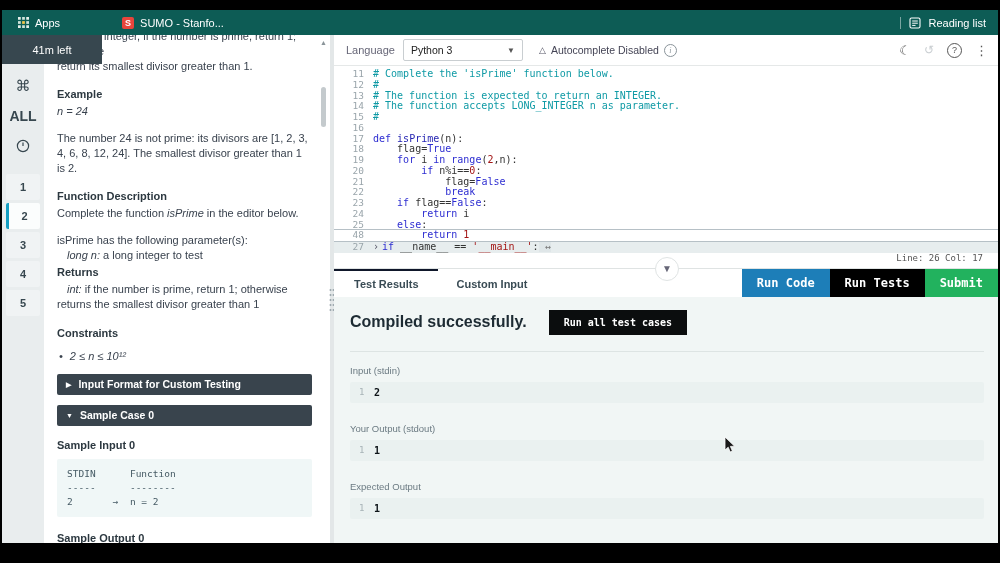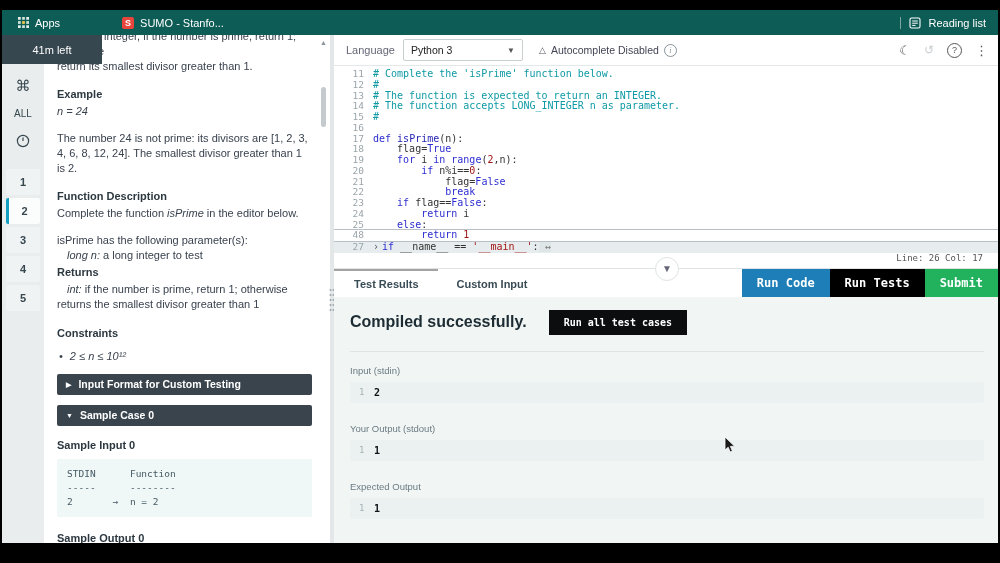--- a/index.html
+++ b/index.html
@@ -16,21 +16,21 @@
   .top-right{margin-left:auto;margin-right:12px;display:flex;align-items:center;gap:8px;}
   .vsep{width:1px;height:12px;background:rgba(255,255,255,.45);}
 
   
   .main{display:flex;height:508px;position:relative;background:#fff;}
   .timer{position:absolute;left:0;top:0;width:100px;height:29px;background:#37474f;color:#fff;z-index:6;
          display:flex;align-items:center;justify-content:center;font-size:11px;}
   .sidebar{width:42px;background:#e9edee;display:flex;flex-direction:column;align-items:center;
            padding-top:42px;box-sizing:border-box;flex-shrink:0;}
   .cmd{font-size:15px;color:#37474f;margin-bottom:13px;}
-  .all{font-size:10px;font-weight:normal;color:#37474f;margin-bottom:15px;}
+  .all{font-size:14px;font-weight:bold;color:#37474f;margin-bottom:15px;}
   .clockwrap{margin-bottom:14px;}
   .q-wrap{width:100%;}
   .q-item{height:26px;margin:3px 4px;background:#f0f3f4;border-radius:2px;display:flex;align-items:center;
           justify-content:center;font-size:11px;font-weight:bold;color:#37474f;box-sizing:border-box;}
   .q-item.active{background:#fbfdfd;border-left:3px solid #149ec2;}
 
   
   .problem{width:286px;box-sizing:border-box;padding:0 18px 0 13px;overflow:hidden;position:relative;
            font-size:11px;line-height:15px;color:#39424e;flex-shrink:0;}
   .problem .clip{margin-top:-6px;}
@@ -80,21 +80,21 @@
              text-align:right;padding-right:15px;flex-shrink:0;}
 
   
   .results{flex:1;border-top:1px solid #dfe3e3;background:#f1f6f5;position:relative;min-height:0;}
   .collapse-btn{position:absolute;top:-12px;left:50%;margin-left:-11px;width:22px;height:22px;border-radius:50%;
                 background:#fff;border:1px solid #e0e4e4;display:flex;align-items:center;justify-content:center;
                 color:#667;font-size:10px;z-index:4;}
   .tabs-row{display:flex;background:#fff;height:28px;align-items:stretch;}
   .tab{padding:0 19px;display:flex;align-items:center;font-size:11px;font-weight:bold;color:#394b54;
        border-top:2px solid transparent;box-sizing:border-box;}
-  .tab.active{border-top:2px solid #a3a3a3;padding-left:20px;}
+  .tab.active{border-top:2px solid #0f172a;padding-left:20px;}
   .btn{height:28px;display:flex;align-items:center;padding:0 15px;color:#fff;
        font-family:"DejaVu Sans Mono",monospace;font-size:12px;font-weight:bold;}
   .run-code{background:#1d7eb8;margin-left:auto;} .run-tests{background:#000;} .submit{background:#22b25e;}
   .results-body{padding:13px 14px 0 16px;}
   .compile-row{display:flex;align-items:center;gap:22px;}
   .compile-text{font-size:16px;font-weight:bold;color:#1d2b33;}
   .run-all-btn{background:#0b0d0e;color:#fff;font-family:"DejaVu Sans Mono",monospace;font-size:10px;
                font-weight:bold;padding:7px 15px;}
   .io-wrap{margin-top:16px;border-top:1px solid #dde4e3;padding-top:13px;}
   .io-section{margin-bottom:20px;}

